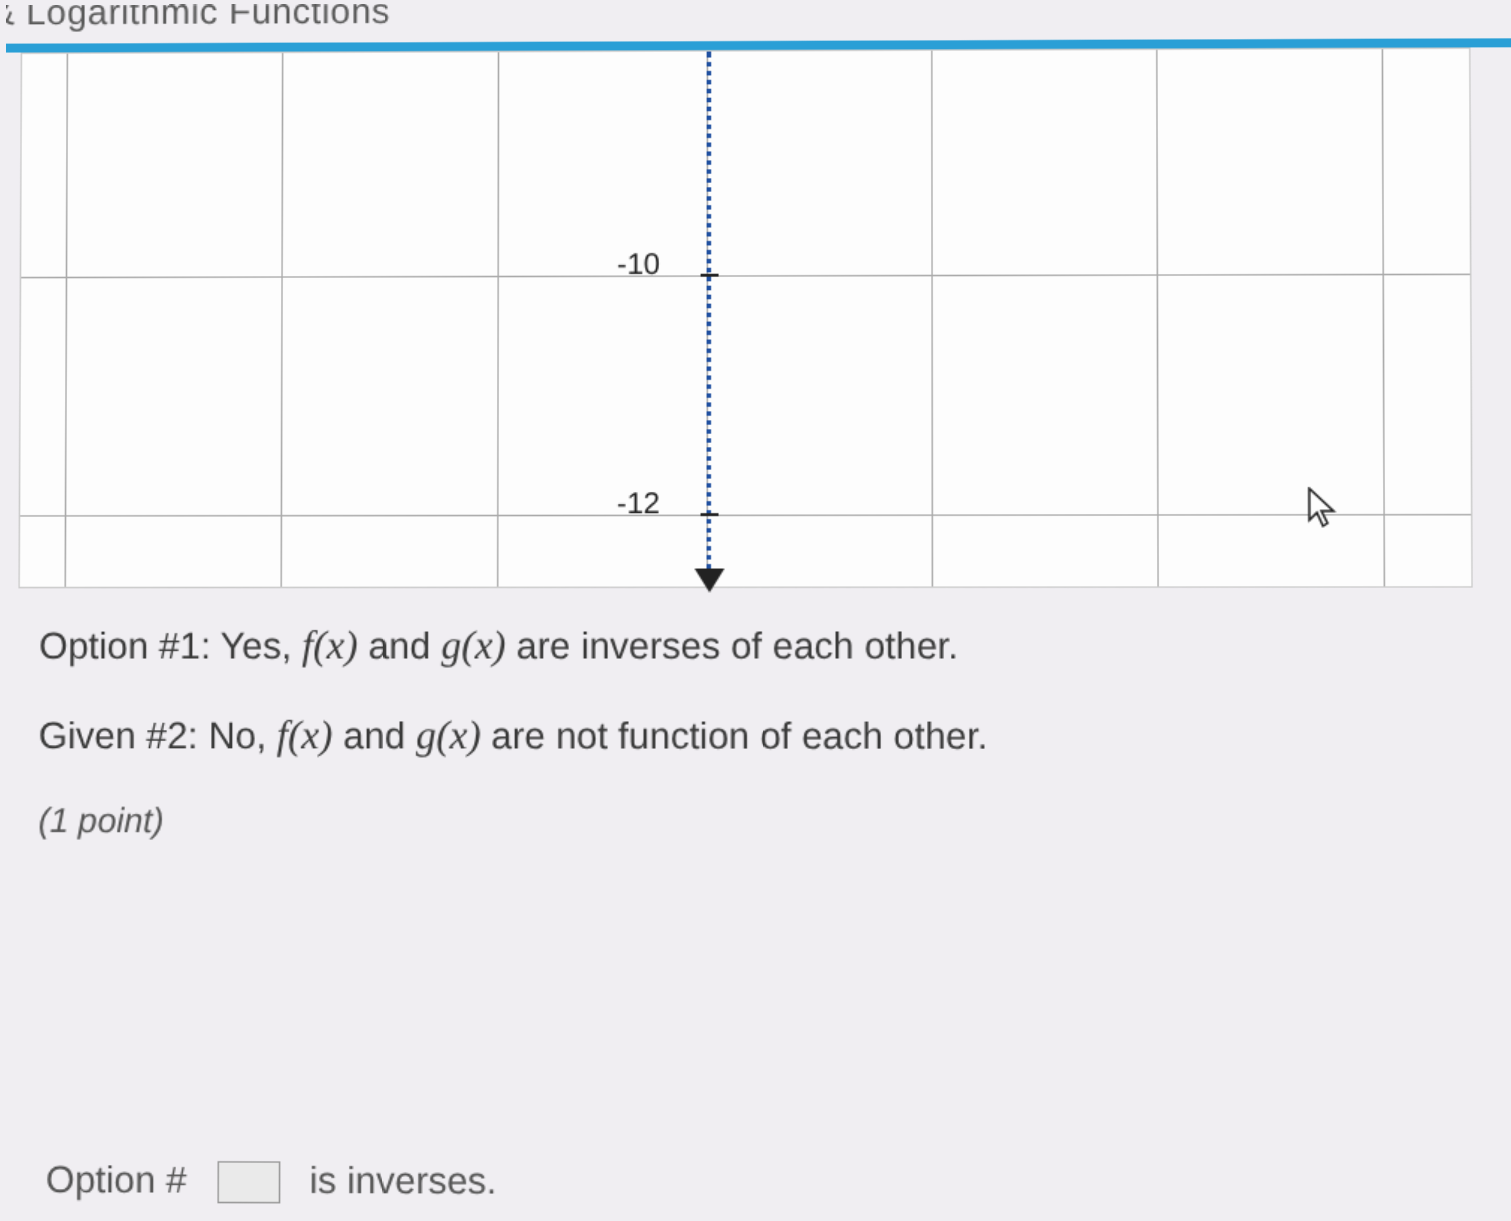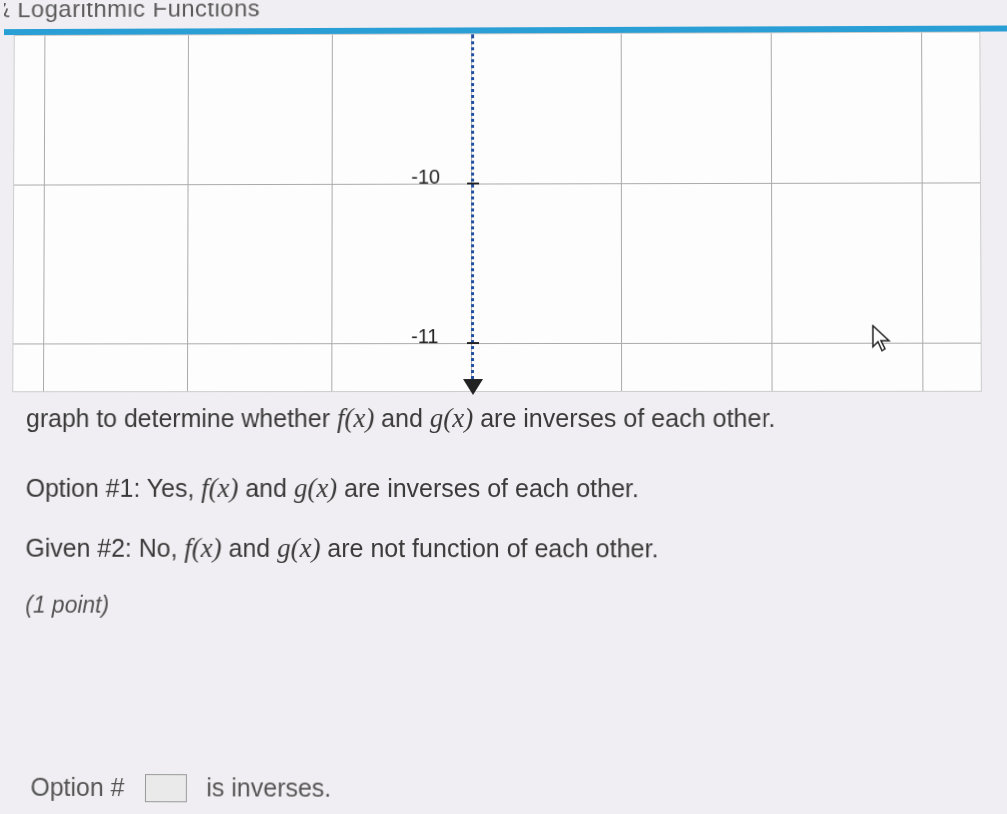--- a/index.html
+++ b/index.html
@@ -150,35 +150,28 @@
   <div class="hline" style="top:150px"></div>
   <div class="hline" style="top:310px"></div>
 
   <div class="axis-y"></div>
   <div class="arrow-down"></div>
 
   <div class="tick" style="top:149px"></div>
   <div class="tick-label" style="top:132px; left:400px">-10</div>
 
   <div class="tick" style="top:309px"></div>
-  <div class="tick-label" style="top:292px; left:400px">-11</div>
+  <div class="tick-label" style="top:292px; left:400px">-12</div>
 </div>
 
 <svg class="cursor-icon" viewBox="0 0 20 28">
   <path d="M1 1 L1 22 L6 17 L10 26 L13 24 L9 16 L17 16 Z" fill="#fdfdfd" stroke="#222" stroke-width="1.5"></path>
 </svg>
 
 <div class="content">
-  <p style="margin-top:-12px; margin-bottom:28px;">
-    <span>graph to determine whether </span>
-    <span class="math">f(x)</span>
-    <span> and </span>
-    <span class="math">g(x)</span>
-    <span> are inverses of each other.</span>
-  </p>
 
   <p>
     <span>Option #1:</span>
     <span> Yes, </span>
     <span class="math">f(x)</span>
     <span> and </span>
     <span class="math">g(x)</span>
     <span> are inverses of each other.</span>
   </p>
 

